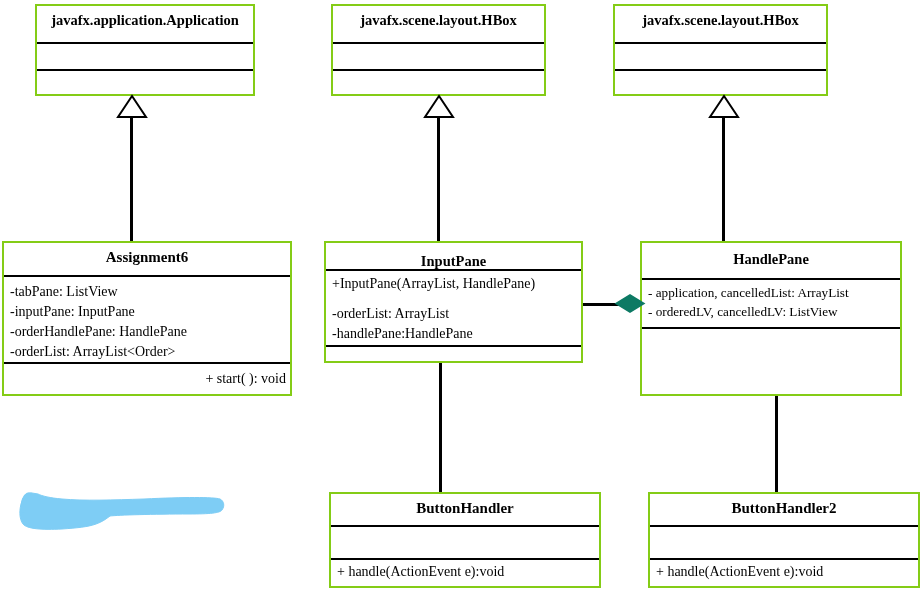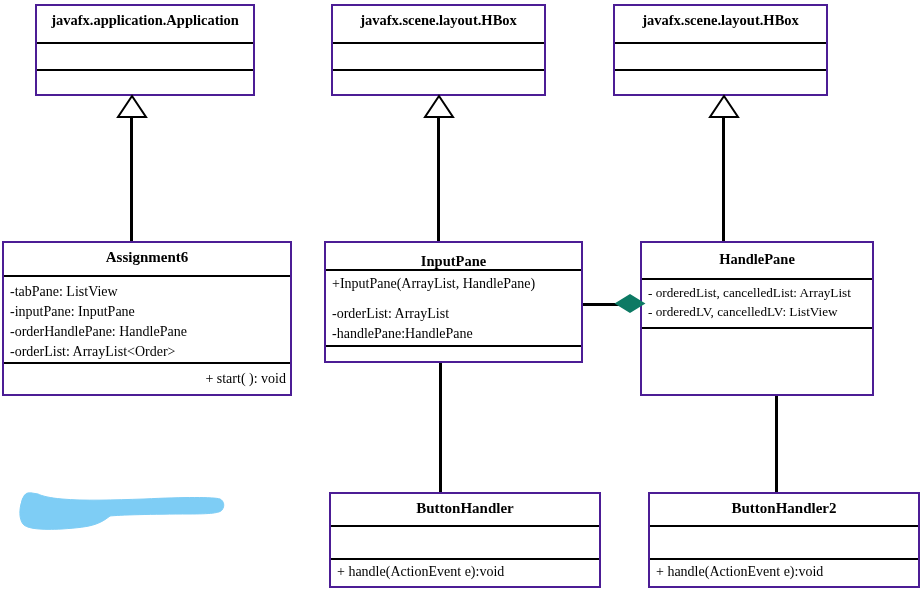--- a/index.html
+++ b/index.html
@@ -11,21 +11,21 @@
     position: relative;
     width: 920px;
     height: 606px;
     background: #ffffff;
     overflow: hidden;
     font-family: "Liberation Serif", "DejaVu Serif", serif;
   }
   .uml-box {
     position: absolute;
     box-sizing: border-box;
-    border: 2px solid #4c1d95;
+    border: 2px solid #84cc16;
     background: #ffffff;
   }
   .uml-compartment {
     box-sizing: border-box;
     border-bottom: 2px solid #000000;
     overflow: hidden;
   }
   .uml-compartment.last {
     border-bottom: none;
   }
@@ -165,27 +165,27 @@
       </div>
     </div>
     <div class="uml-compartment" style="height:46px;">
       <div class="uml-lines" style="padding-top:3px;">
         <div class="row">-orderList:  ArrayList</div>
         <div class="row">-handlePane:HandlePane</div>
       </div>
     </div>
   </div>
 
-  <div class="uml-box" style="left:640px; top:241px; width:234px; height:155px;">
+  <div class="uml-box" style="left:640px; top:241px; width:262px; height:155px;">
     <div class="uml-compartment" style="height:37px;">
       <div class="uml-title" style="padding-top:8px;">HandlePane</div>
     </div>
     <div class="uml-compartment" style="height:49px;">
       <div class="uml-lines" style="padding-top:4px; font-size:13.2px;">
-        <div class="row">- orderedList,  cancelledList:  ArrayList</div>
+        <div class="row">- application,  cancelledList:  ArrayList</div>
         <div class="row">- orderedLV,  cancelledLV:  ListView</div>
       </div>
     </div>
   </div>
 
   <div class="conn-h" style="left:583px; top:303px; width:50px;"></div>
   <svg class="diamond-svg" style="left:614px; top:294px; width:32px; height:19px;" viewBox="0 0 32 19">
     <polygon points="16,1 30,9.5 16,18 2,9.5" fill="#0d7a64" stroke="#0d7a64" stroke-width="1.5"></polygon>
   </svg>
 

